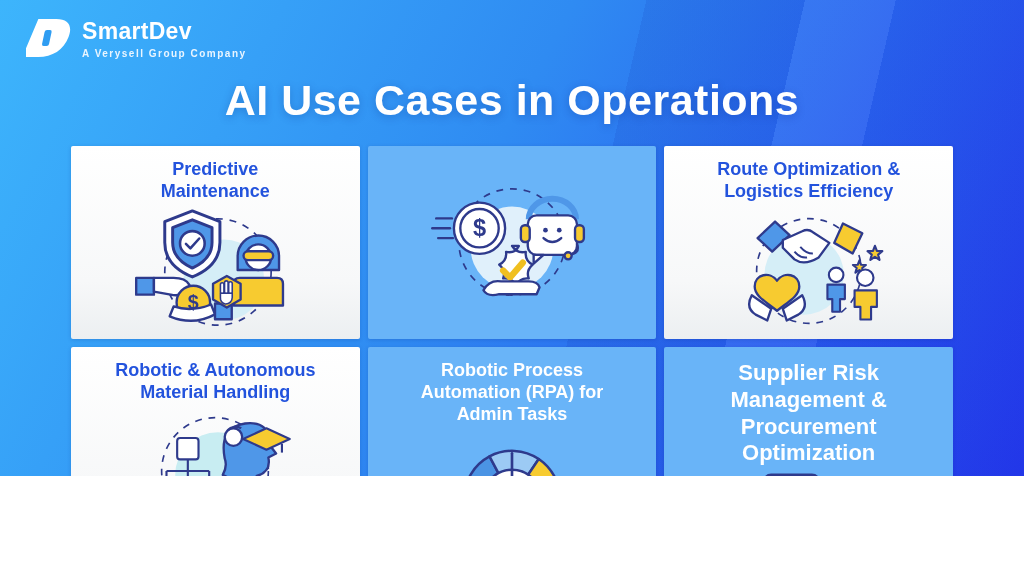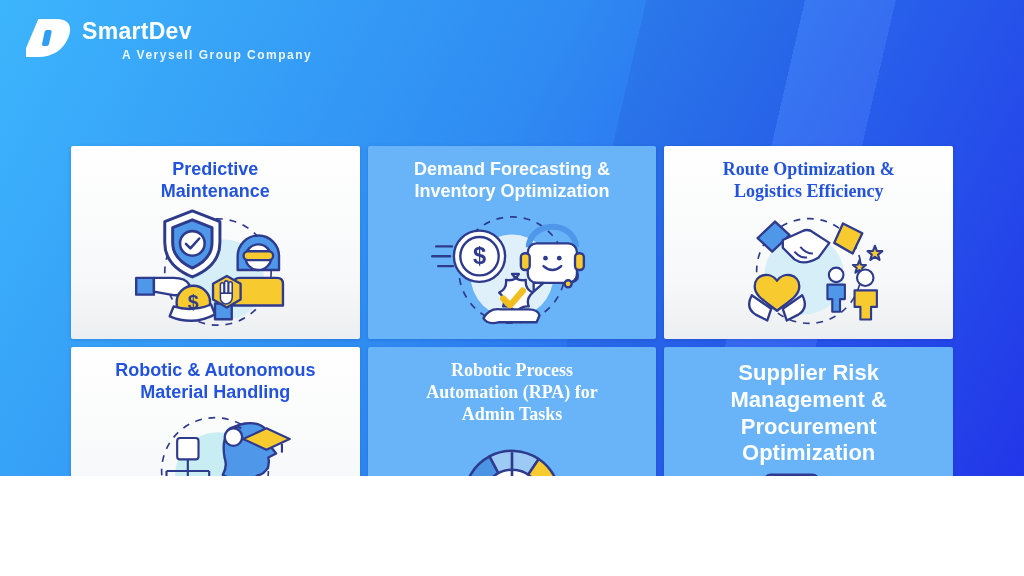--- a/index.html
+++ b/index.html
@@ -8,33 +8,33 @@
     background:linear-gradient(118deg,#3db5fc 0%,#2f8bf2 45%,#2438ee 100%);}
   .stripes{position:absolute;inset:0;pointer-events:none;
     background:linear-gradient(103deg,
       rgba(255,255,255,0) 0%,rgba(255,255,255,0) 57%,
       rgba(8,28,160,0.10) 57%,rgba(8,28,160,0.10) 71%,
       rgba(255,255,255,0.06) 71%,rgba(255,255,255,0.06) 79%,
       rgba(8,28,160,0.07) 79%,rgba(8,28,160,0.07) 100%);}
   .logo{position:absolute;left:26px;top:12px;display:flex;align-items:flex-start;gap:10px;}
   .brand-block{display:flex;flex-direction:column;}
   .brand-name{color:#fff;font-size:23px;font-weight:700;letter-spacing:.3px;margin-top:6px;}
-  .brand-tagline{color:#e9f5ff;font-size:12px;font-weight:700;letter-spacing:1.5px;margin-top:3px;margin-left:40px;}
+  .brand-tagline{color:#e9f5ff;font-size:10px;font-weight:700;letter-spacing:1.5px;margin-top:3px;}
   .page-title{position:absolute;left:0;right:0;top:76px;text-align:center;color:#fff;
     font-size:43px;font-weight:800;letter-spacing:.5px;text-shadow:0 2px 8px rgba(0,30,120,.25);}
   .grid{position:absolute;left:71px;top:146px;width:882px;
     display:grid;grid-template-columns:repeat(3,1fr);grid-auto-rows:193px;gap:8px 8px;}
   .card{border-radius:2px;display:flex;flex-direction:column;align-items:center;
     box-shadow:0 1px 4px rgba(10,30,120,.18);}
   .card.light{background:linear-gradient(180deg,#ffffff 0%,#f7f8f9 70%,#eceff1 100%);}
   .card.blue{background:#69b4f8;}
   .card-title{text-align:center;font-weight:700;font-size:18px;line-height:1.22;margin-top:13px;}
   .card.light .card-title{color:#2353dd;}
   .card.blue .card-title{color:#ffffff;}
-  .w150{max-width:150px;} .w215{max-width:215px;font-family:Liberation Serif, serif;} .w225{max-width:225px;}
+  .w150{max-width:150px;} .w215{max-width:215px;} .w225{max-width:225px;}
   .w230{max-width:230px;} .w270{max-width:270px;font-size:22px;}
   .icon-wrap{flex:1;display:flex;align-items:center;justify-content:center;width:100%;}
   .icon-svg{display:block;}
   text{font-family:"Liberation Sans",sans-serif;}
   .risk-text{font-family:"DejaVu Sans",sans-serif;font-stretch:condensed;letter-spacing:4px;}
 </style>
 </head>
 <body>
 
 <div class="stage">
@@ -46,20 +46,21 @@
         <path d="M4 0 H22 C34 0 40 7 38 18 C36 31 26 38 12 38 H-4 Z" transform="translate(0,3)" fill="#ffffff"></path>
         <rect x="13" y="14" width="7" height="16" rx="2" fill="#2f9df2"></rect>
       </g>
     </svg>
     <div class="brand-block">
       <div class="brand-name">SmartDev</div>
       <div class="brand-tagline">A Verysell Group Company</div>
     </div>
   </div>
 
+  <div class="page-title">AI Use Cases in Operations</div>
 
   <div class="grid">
 
     <div class="card light">
       <div class="card-title w150">Predictive Maintenance</div>
       <div class="icon-wrap">
         <svg class="icon-svg" width="168" height="132" viewBox="0 0 170 134">
           <circle cx="88" cy="68" r="54" fill="none" stroke="#2e3a8c" stroke-width="1.7" stroke-dasharray="7 7"></circle>
           <circle cx="94" cy="76" r="41" fill="#d5eef7"></circle>
           <g stroke="#2e3a8c" stroke-width="2.4" stroke-linejoin="round">
@@ -89,21 +90,20 @@
               <rect x="94.7" y="77" width="3.6" height="13" rx="1.8"></rect>
               <rect x="98.9" y="78" width="3.6" height="12" rx="1.8"></rect>
               <path d="M90.5 89.5 h12 v4.5 a6.5 6.5 0 0 1 -6.5 6.5 h-0.5 a6 6 0 0 1 -5 -6.5 Z"></path>
             </g>
           </g>
         </svg>
       </div>
     </div>
 
     <div class="card blue">
-      <div class="card-title w230">Demand Forecasting &amp; Inventory Optimization</div>
       <div class="icon-wrap">
         <svg class="icon-svg" width="168" height="128" viewBox="0 0 170 130">
           <circle cx="85" cy="64" r="54" fill="none" stroke="#2e3a8c" stroke-width="1.7" stroke-dasharray="7 7"></circle>
           <circle cx="85" cy="70" r="42" fill="#e0f0fb"></circle>
           <g stroke="#2e3a8c" stroke-width="2.4" fill="none" stroke-linecap="round">
             <circle cx="52" cy="50" r="26" fill="#fff"></circle>
             <circle cx="52" cy="50" r="19.5"></circle>
             <line x1="8" y1="40" x2="24" y2="40"></line>
             <line x1="4" y1="50" x2="22" y2="50"></line>
             <line x1="10" y1="60" x2="25" y2="60"></line>

